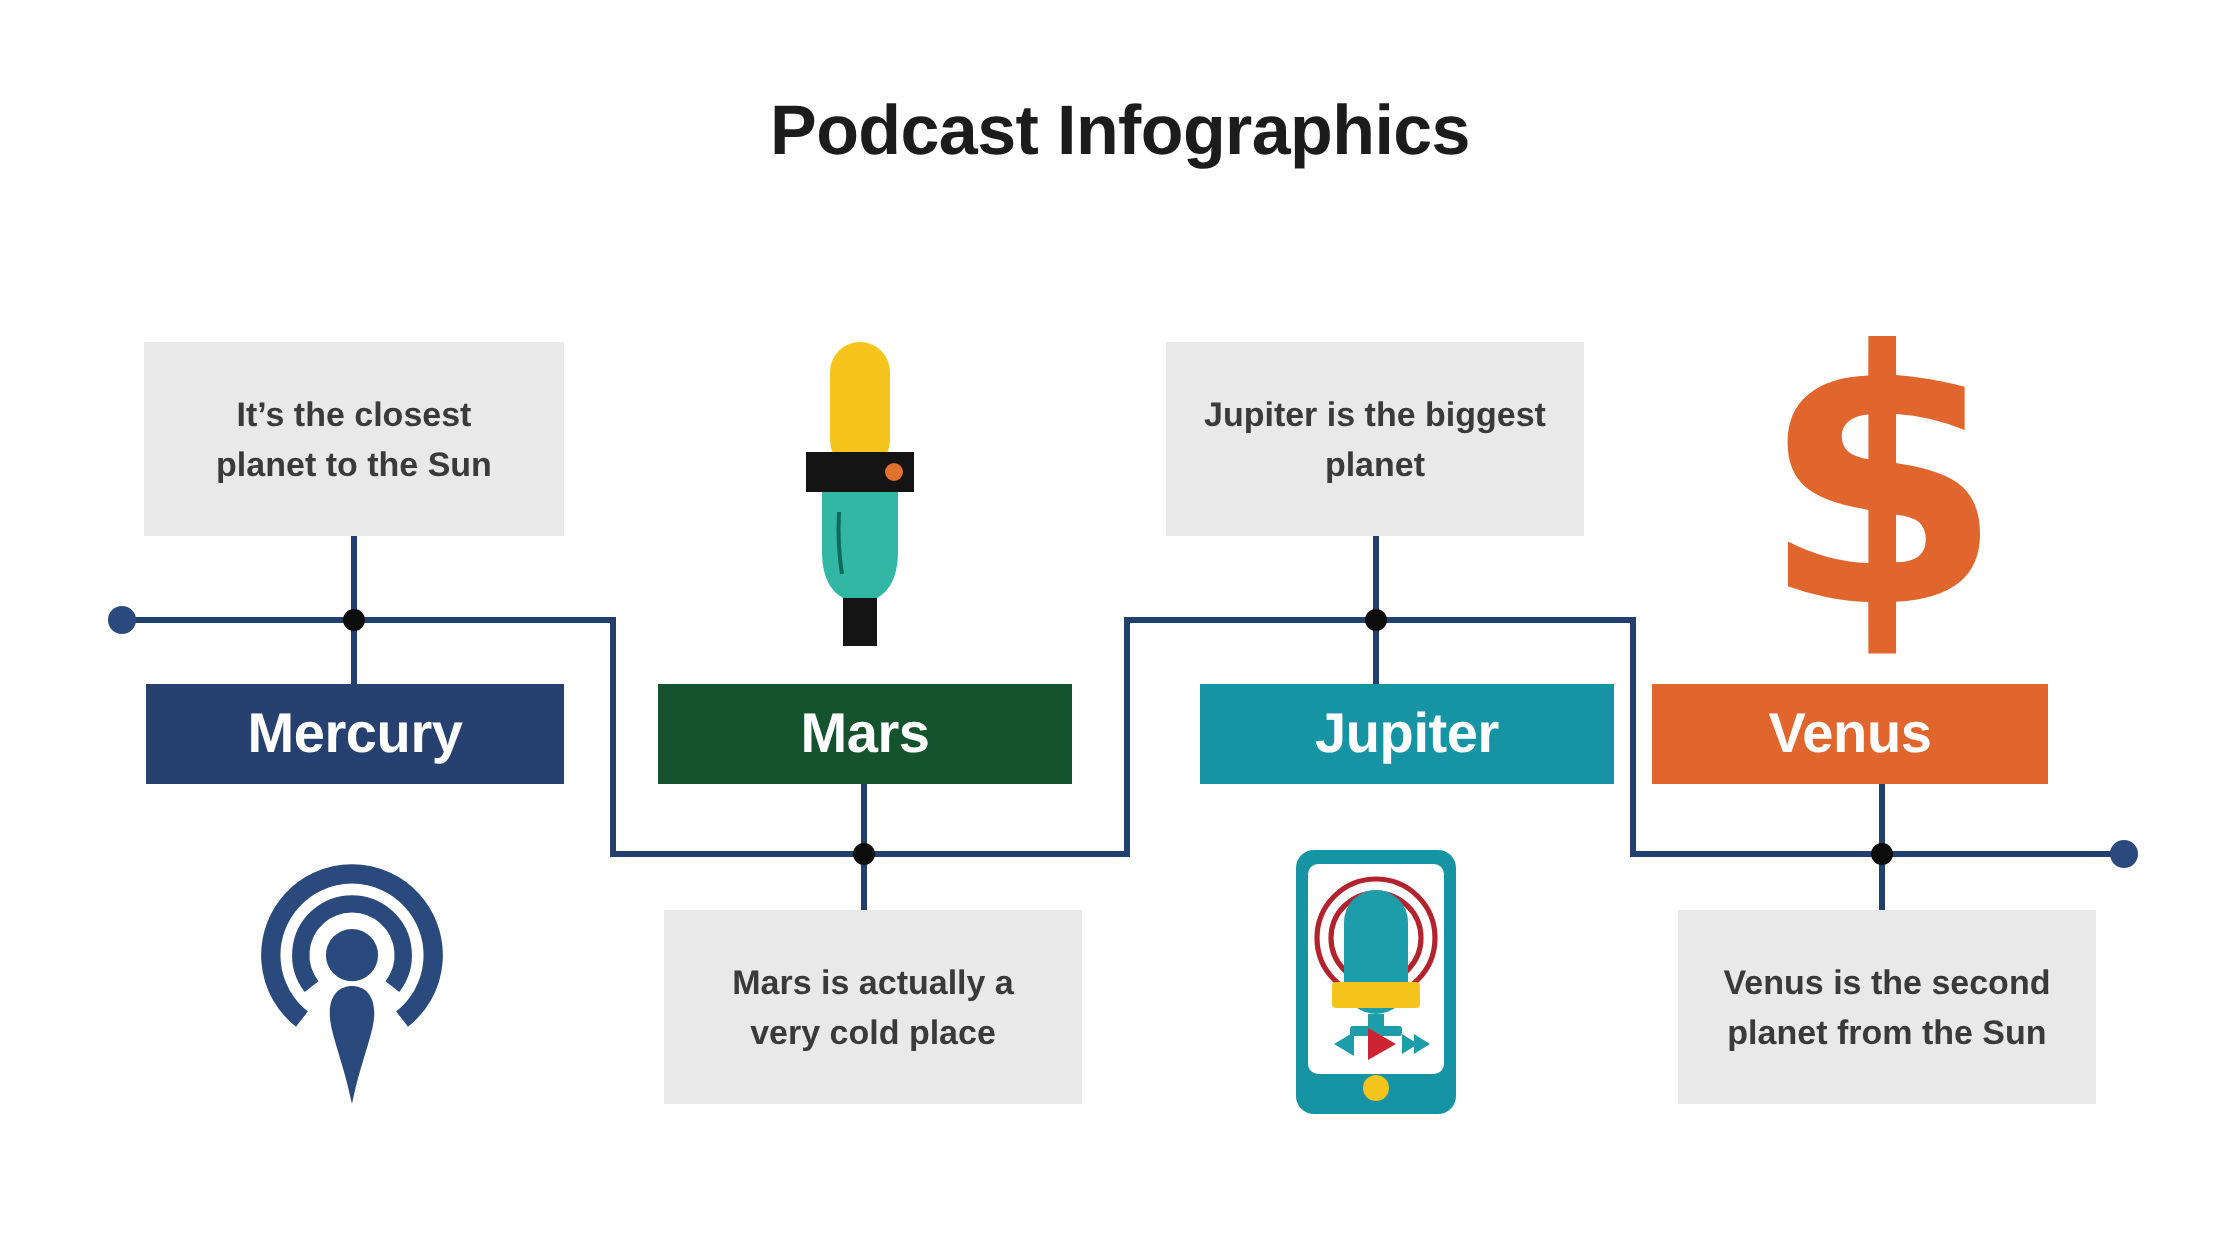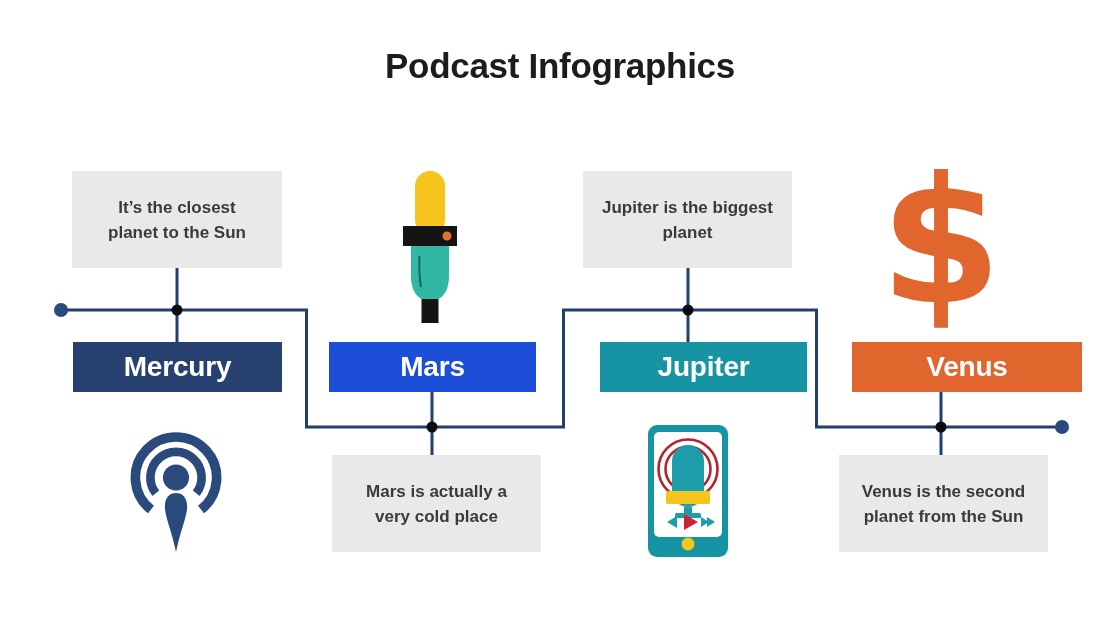--- a/index.html
+++ b/index.html
@@ -21,21 +21,21 @@
   .fact-jupiter{left:583px;top:171px;width:209px;height:97px;}
   .fact-mars{left:332px;top:455px;width:209px;height:97px;}
   .fact-venus{left:839px;top:455px;width:209px;height:97px;}
 
   .banner{position:absolute;top:342px;height:50px;color:#ffffff;
           font-size:28px;font-weight:700;display:flex;align-items:center;
           justify-content:center;letter-spacing:-0.2px;}
   .banner-mercury{left:73px;width:209px;}
   .banner-mars{left:329px;width:207px;}
   .banner-jupiter{left:584px;width:207px;}
-  .banner-venus{left:852px;width:230px;}
+  .banner-venus{left:826px;width:198px;}
 
   .icon{position:absolute;}
   .icon-podcast{left:118px;top:429px;}
   .icon-mic{left:397px;top:170px;}
   .icon-phone{left:648px;top:425px;}
   .icon-dollar{left:876px;top:158px;width:130px;height:168px;
                display:flex;align-items:center;justify-content:center;
                font-family:"DejaVu Sans",sans-serif;font-weight:700;
                font-size:175px;line-height:168px;
                color:var(--dollar-orange,#e0662e);}
@@ -61,21 +61,21 @@
   <div class="fact-box fact-mercury">It’s the closest
 planet to the Sun</div>
   <div class="fact-box fact-jupiter">Jupiter is the biggest
 planet</div>
   <div class="fact-box fact-mars">Mars is actually a
 very cold place</div>
   <div class="fact-box fact-venus">Venus is the second
 planet from the Sun</div>
 
   <div class="banner banner-mercury" style="background-color: rgb(38, 64, 111);">Mercury</div>
-  <div class="banner banner-mars" style="background-color: #1d4ed8;">Mars</div>
+  <div class="banner banner-mars" style="background-color: #14532d;">Mars</div>
   <div class="banner banner-jupiter" style="background-color: rgb(23, 148, 164); margin-left: 16px;">Jupiter</div>
   <div class="banner banner-venus" style="background-color: rgb(224, 102, 46);">Venus</div>
 
   <svg class="icon icon-mic" width="66" height="153" viewBox="0 0 66 153" xmlns="http://www.w3.org/2000/svg">
     <rect x="18" y="1" width="30" height="64" rx="15" style="fill:var(--mic-yellow,#f5c51d);"></rect>
     <rect x="6" y="56" width="54" height="20" style="fill:var(--mic-black,#141414);"></rect>
     <circle cx="50" cy="66" r="4.5" style="fill:var(--mic-orange-dot,#e2702f);"></circle>
     <path d="M 14 76 H 52 V 106 C 52 122 44.5 131 33 131 C 21.5 131 14 122 14 106 Z" style="fill:var(--mic-teal,#31b7a4);"></path>
     <path d="M 22.5 86 C 22 96 22.5 108 24 117" style="fill:none;stroke:var(--mic-slit-dark,#0f6a5e);stroke-width:2;"></path>
     <rect x="24.5" y="129" width="17" height="24" style="fill:var(--mic-black,#141414);"></rect>

